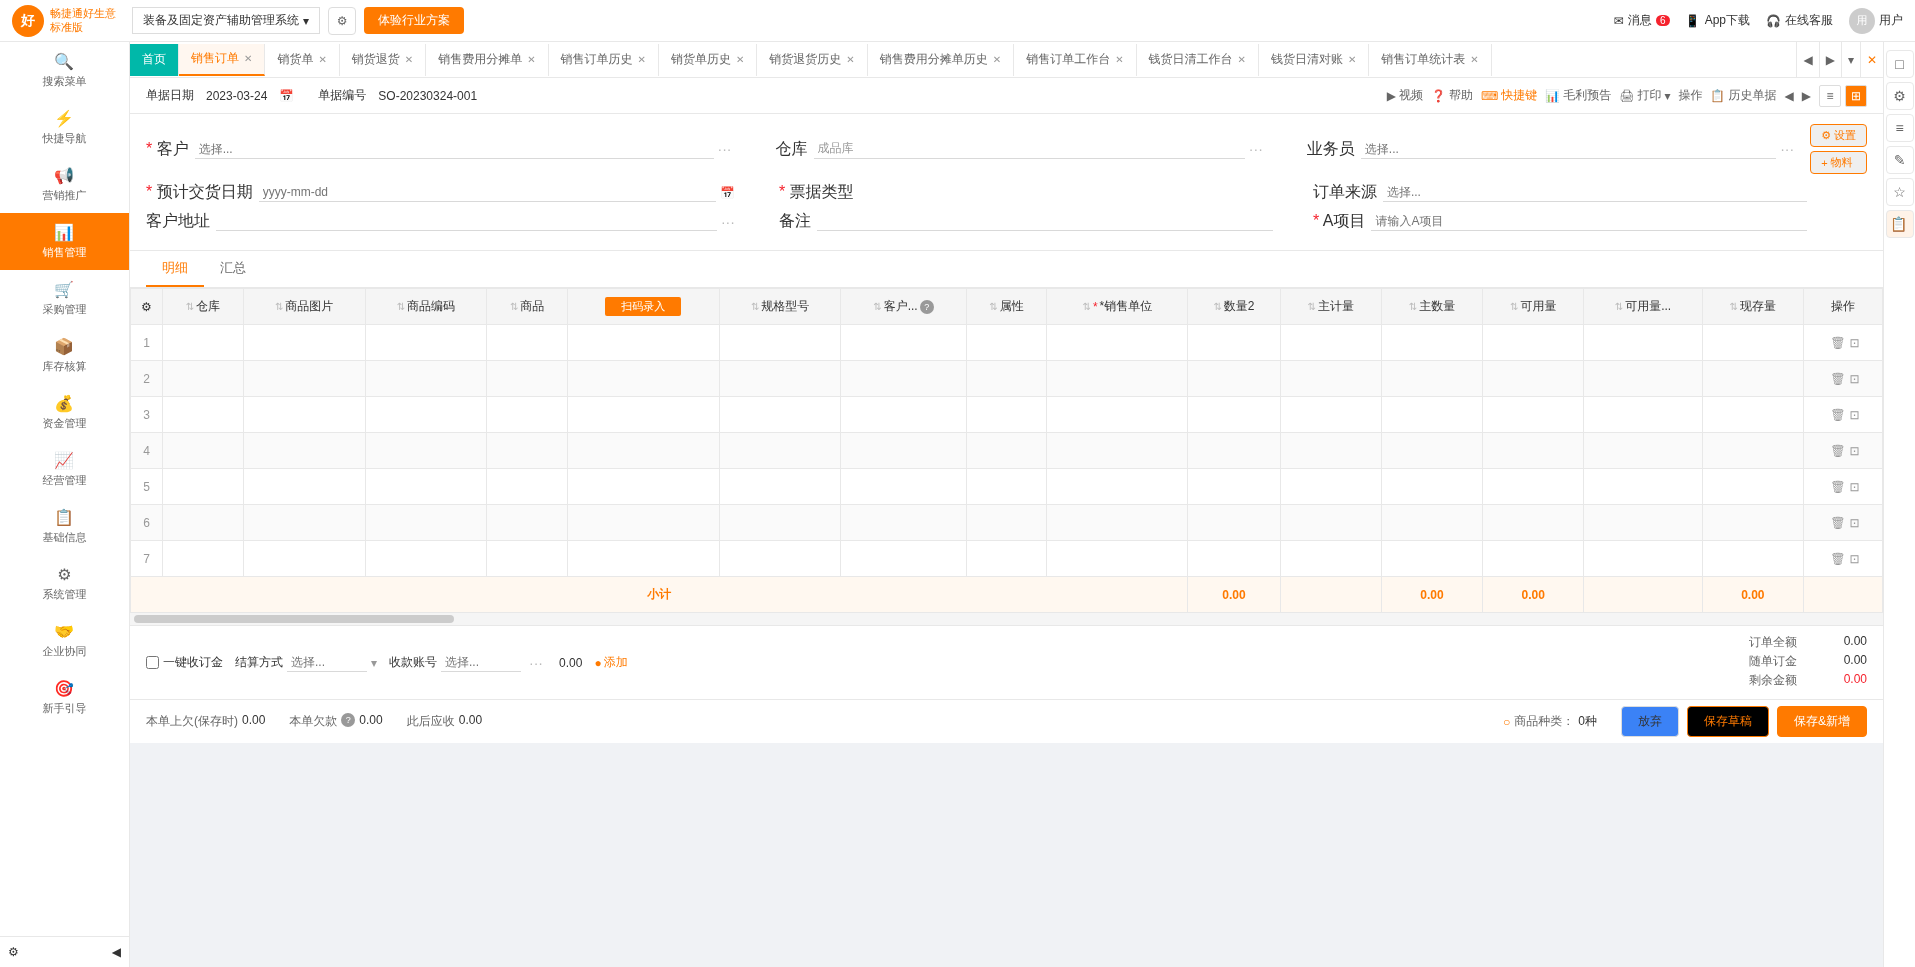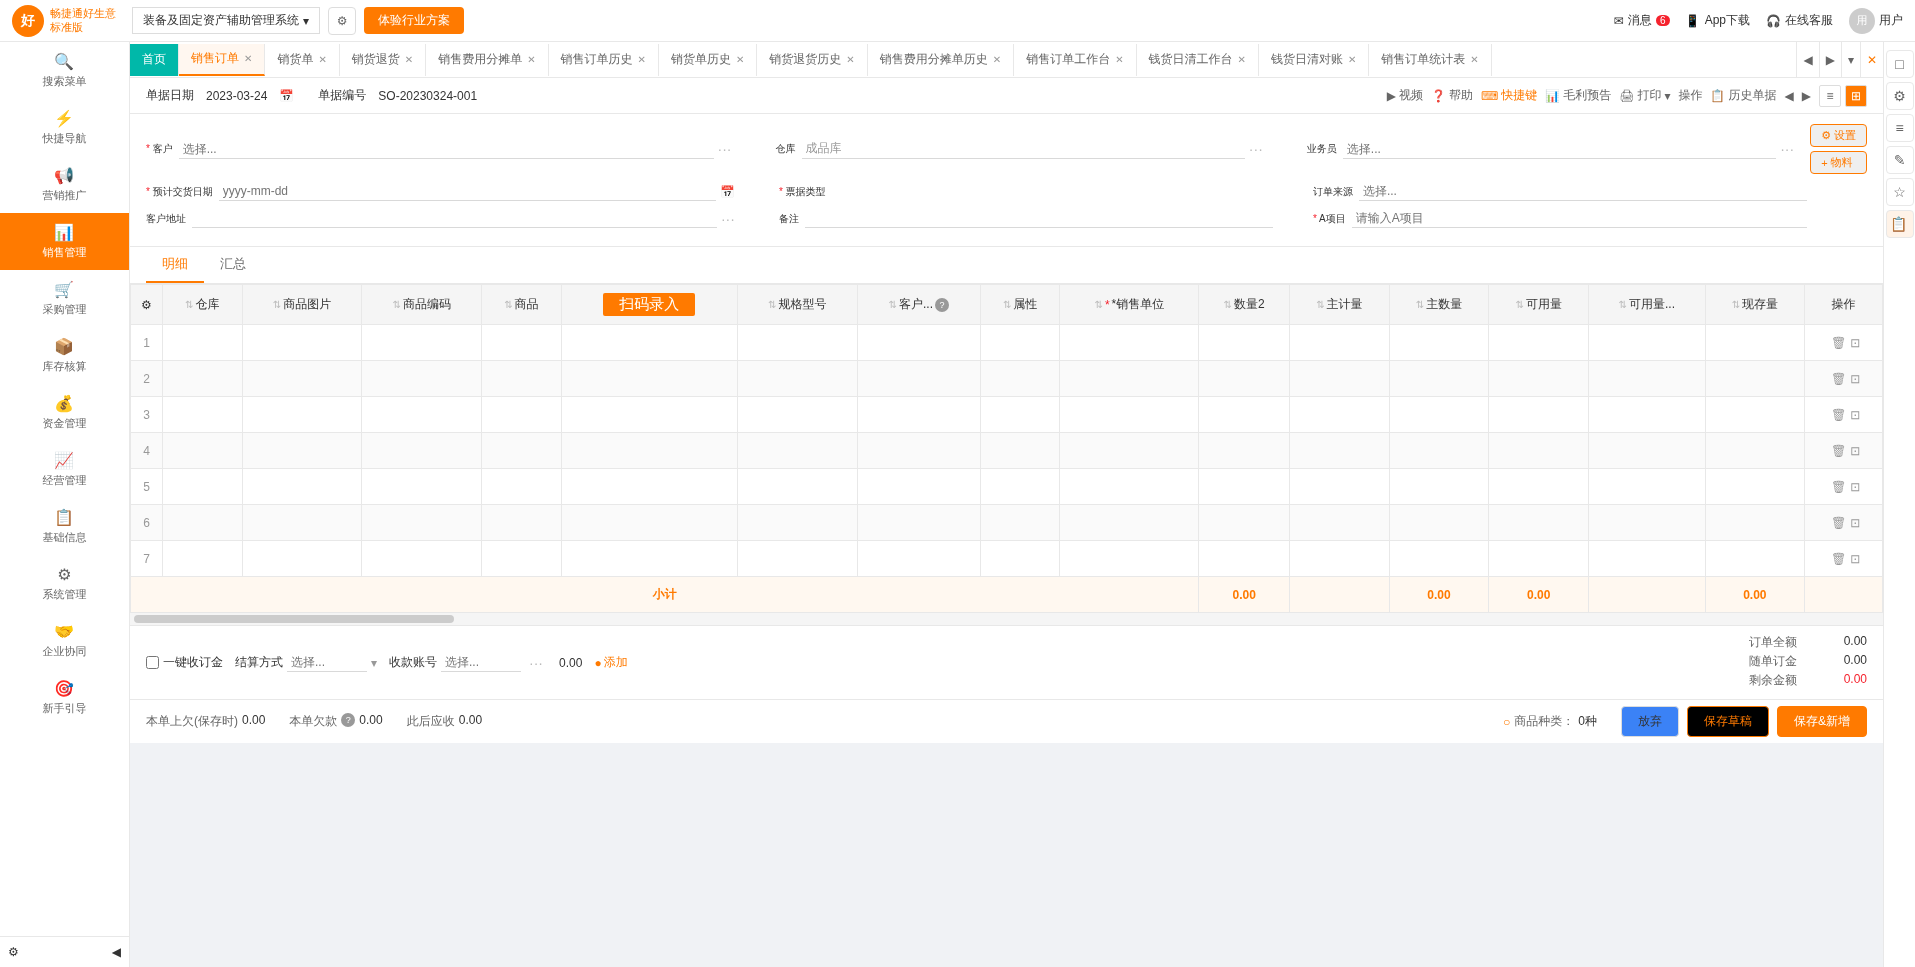--- a/index.html
+++ b/index.html
@@ -46,40 +46,40 @@
     .page-header-right { display: flex; align-items: center; gap: 8px; font-size: 12px; color: #666; }
     .action-btn { display: flex; align-items: center; gap: 3px; cursor: pointer; color: #666; }
     .action-btn.orange { color: #ff7a00; }
     .view-icons { display: flex; gap: 4px; }
     .view-icon { width: 22px; height: 22px; border: 1px solid #ddd; border-radius: 2px; display: flex; align-items: center; justify-content: center; cursor: pointer; color: #666; }
 
     
     .form-area { background: #fff; padding: 10px 16px; border-bottom: 1px solid #e8e8e8; }
     .form-row { display: flex; align-items: center; margin-bottom: 8px; gap: 0; }
     .form-field { display: flex; align-items: center; flex: 1; min-width: 0; }
-    .form-field-label { color: #333; white-space: nowrap; padding-right: 6px; font-size: 10px; }
+    .form-field-label { color: #333; white-space: nowrap; padding-right: 6px; font-size: 16px; }
     .required-mark { color: #f5222d; }
     .form-input { flex: 1; border: none; border-bottom: 1px solid #d9d9d9; outline: none; font-size: 12px; color: #999; padding: 2px 4px; min-width: 60px; background: transparent; }
     .dots-btn { color: #bbb; cursor: pointer; padding: 0 4px; font-size: 14px; }
     .form-select { border: none; border-bottom: 1px solid #d9d9d9; outline: none; font-size: 12px; color: #333; padding: 2px 4px; background: transparent; cursor: pointer; flex: 1; }
 
     
     .detail-tabs { display: flex; align-items: center; padding: 0 16px; background: #fff; border-bottom: 1px solid #e8e8e8; }
     .detail-tab { padding: 8px 16px; cursor: pointer; font-size: 13px; color: #666; border-bottom: 2px solid transparent; }
     .detail-tab.active { color: #ff7a00; border-bottom-color: #ff7a00; font-weight: 500; }
 
     
     .table-container { background: #fff; margin: 0; overflow: auto; }
     table { width: 100%; border-collapse: collapse; font-size: 12px; min-width: 1300px; }
     table th { background: #f5f5f5; padding: 8px 6px; text-align: center; border: 1px solid #e8e8e8; color: #333; font-weight: normal; white-space: nowrap; }
     table td { padding: 6px; border: 1px solid #e8e8e8; text-align: center; height: 36px; }
     table tr:nth-child(even) td { background: #fafafa; }
     .col-header-sortable { display: flex; align-items: center; justify-content: center; gap: 2px; cursor: pointer; }
     .sort-icon { color: #bbb; font-size: 10px; }
-    .scan-btn { background: #ff7a00; color: #fff; border: none; padding: 2px 16px; border-radius: 2px; cursor: pointer; font-size: 15px; }
+    .scan-btn { background: #ff7a00; color: #fff; border: none; padding: 2px 16px; border-radius: 2px; cursor: pointer; font-size: 11px; }
     .subtotal-row td { background: #fff8f0 !important; font-weight: 500; }
     .subtotal-label { color: #ff7a00; font-weight: bold; }
     .subtotal-val { color: #ff7a00; font-weight: bold; }
 
     
     .bottom-bar { background: #fff; padding: 8px 16px; border-top: 1px solid #e8e8e8; display: flex; align-items: center; gap: 12px; flex-shrink: 0; }
     .checkbox-label { display: flex; align-items: center; gap: 4px; cursor: pointer; font-size: 12px; }
     .payment-field { display: flex; align-items: center; gap: 4px; }
     .add-btn { color: #ff7a00; cursor: pointer; display: flex; align-items: center; gap: 2px; }
 

